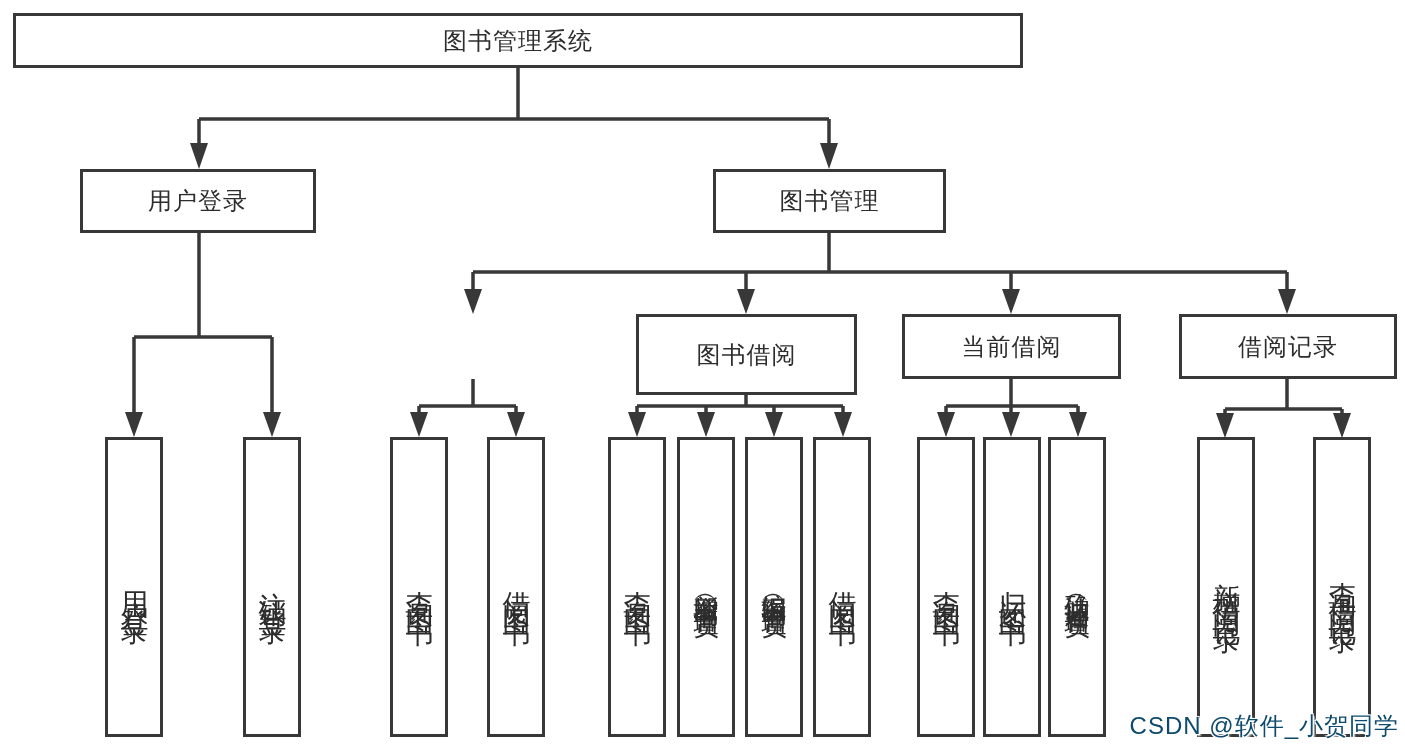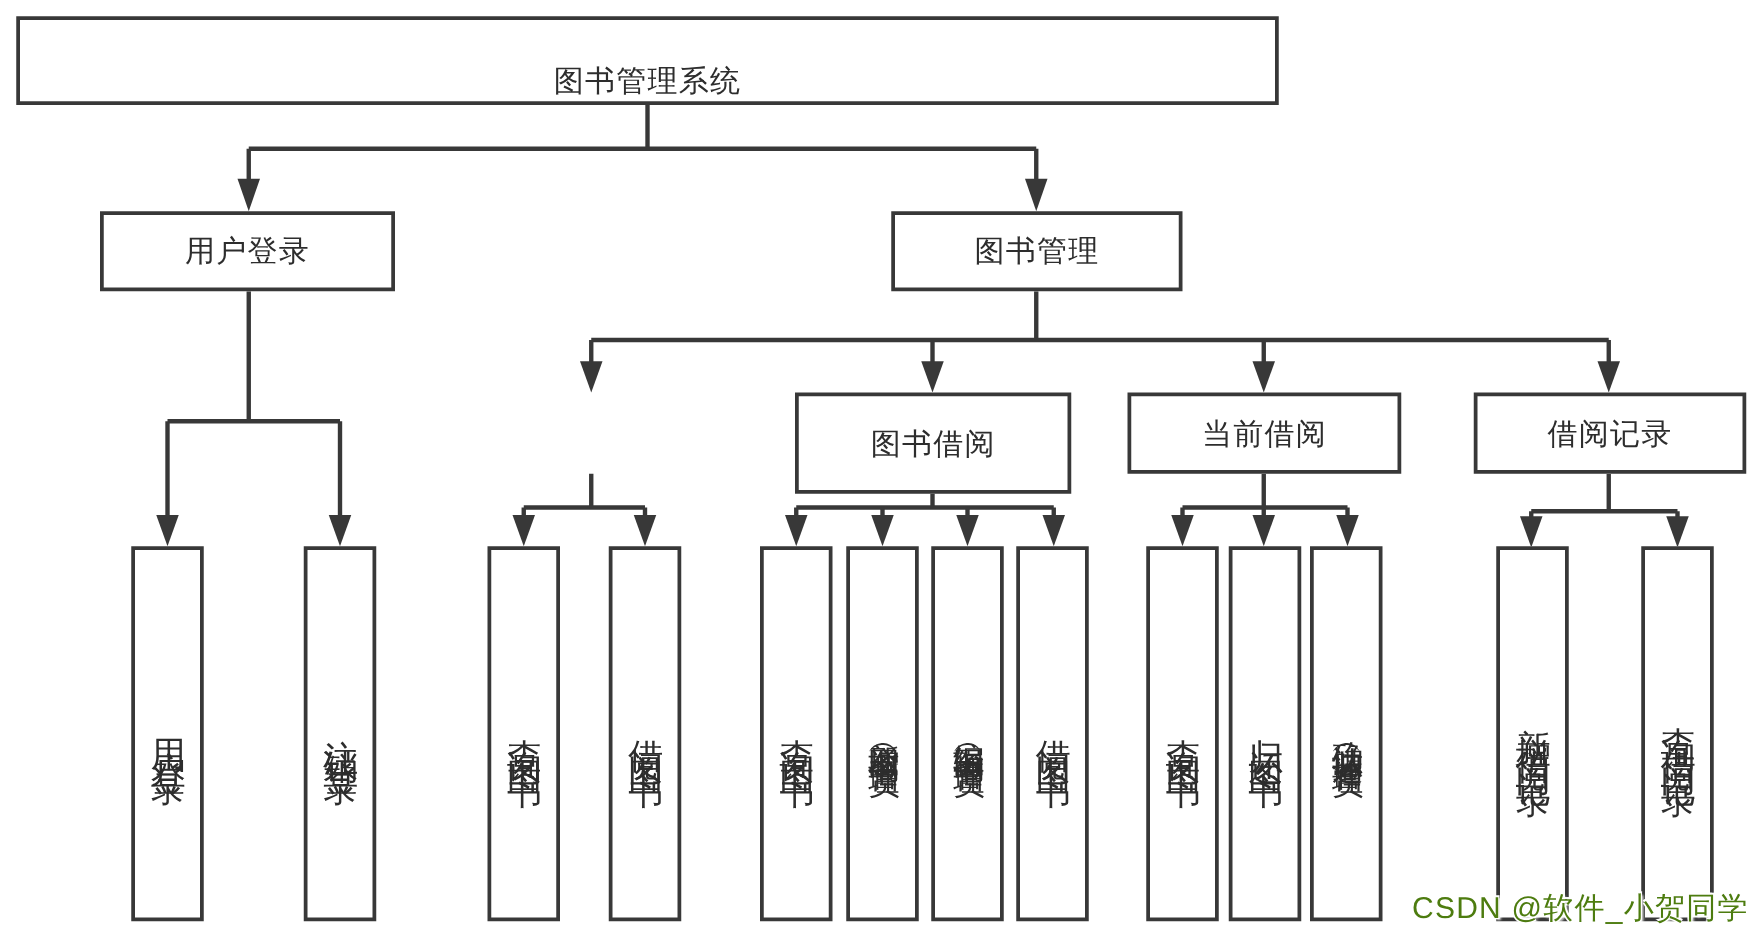--- a/index.html
+++ b/index.html
@@ -22,21 +22,21 @@
     position: absolute;
     background: #ffffff;
     border: 3px solid #383838;
     color: #2d2d2d;
     display: flex;
     align-items: center;
     justify-content: center;
     z-index: 2;
   }
   .hbox { font-size: 24px; letter-spacing: 1px; }
-  .root { left:13px; top:13px; width:1010px; height:71px;align-items:flex-end; }
+  .root { left:13px; top:13px; width:1010px; height:55px; }
   .lv2-a { left:80px;  top:169px; width:236px; height:64px; }
   .lv2-b { left:713px; top:169px; width:233px; height:64px; }
   .lv3-a { left:363px;  top:314px; width:220px; height:65px; }
   .lv3-b { left:636px;  top:314px; width:221px; height:81px; }
   .lv3-c { left:902px;  top:314px; width:219px; height:65px; }
   .lv3-d { left:1179px; top:314px; width:218px; height:65px; }
   .vbox {
     top:437px; width:58px; height:300px;
   }
   .vbox span {
@@ -56,21 +56,21 @@
   .b1 { left:390px; }  .b2 { left:487px; }
   .c1 { left:608px; }  .c2 { left:677px; }  .c3 { left:745px; }  .c4 { left:813px; }
   .d1 { left:917px; }  .d2 { left:983px; }  .d3 { left:1048px; }
   .e1 { left:1197px; } .e2 { left:1313px; }
   .watermark {
     position: absolute;
     right: 6px;
     top: 710px;
     z-index: 3;
     font-size: 24px;
-    color: #4d7c0f;
+    color: #0c4a6e;
     letter-spacing: 1px;
     text-shadow: 1px 1px 0 #ffffff, -1px -1px 0 #ffffff, 1px -1px 0 #ffffff, -1px 1px 0 #ffffff, 2px 2px 2px #ffffff;
     white-space: nowrap;
   }
 </style>
 </head>
 <body>
 
 <div id="canvas">
 

